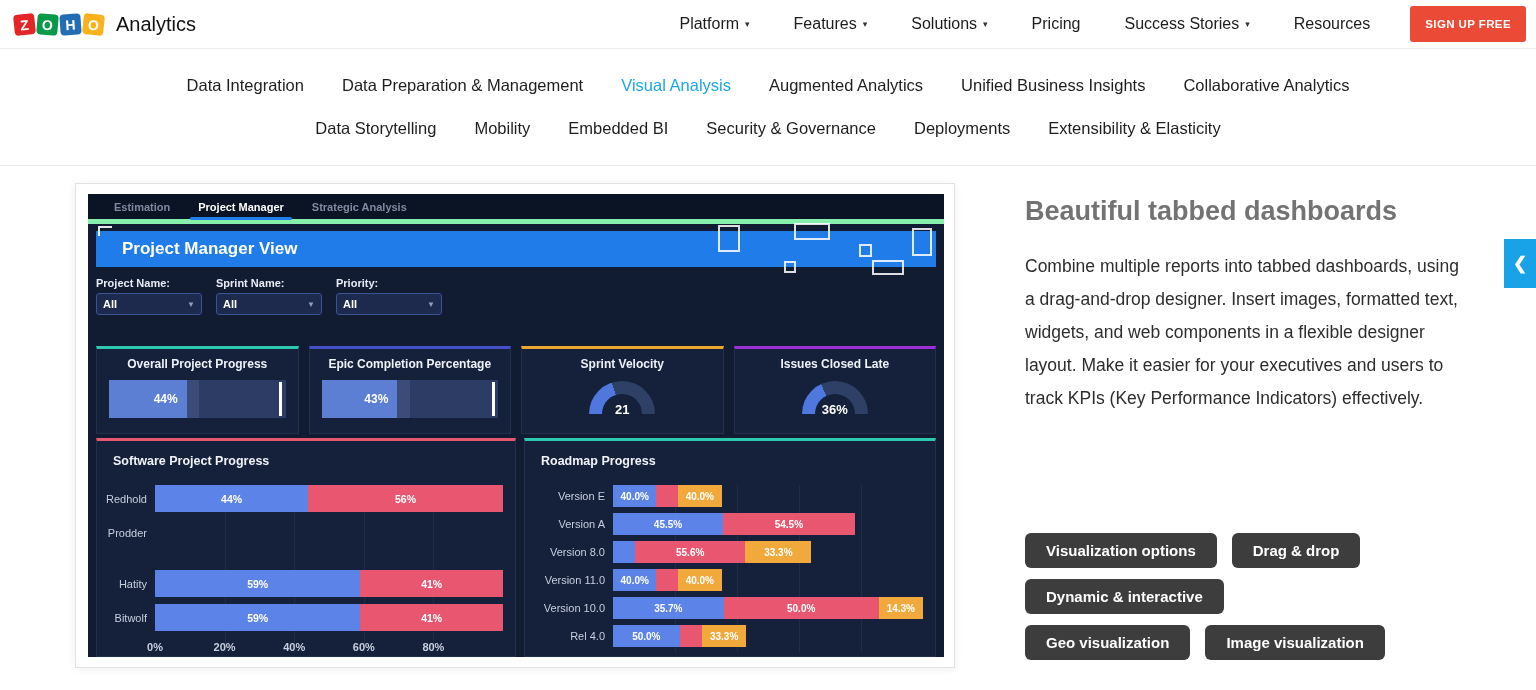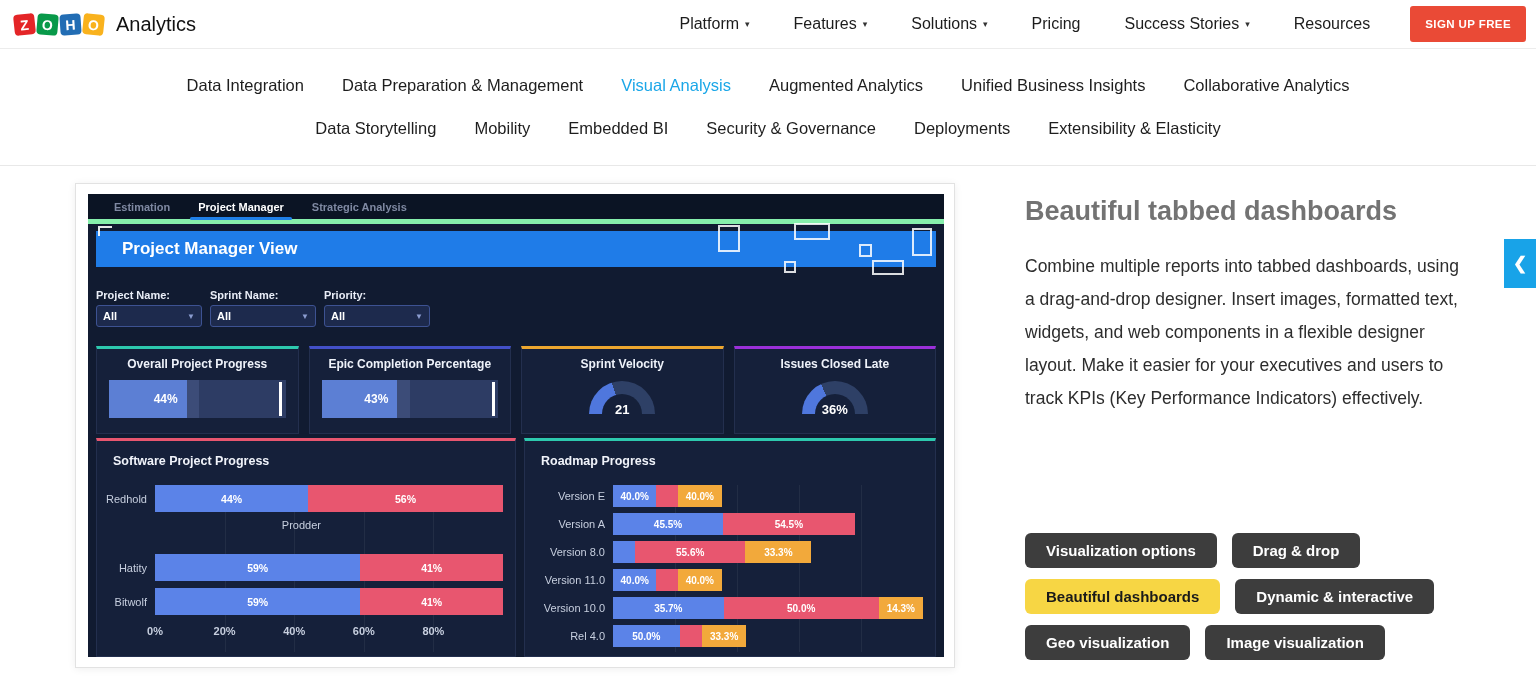--- a/index.html
+++ b/index.html
@@ -48,21 +48,21 @@
   .dash-tab.active::after { content:""; position:absolute; left:6px; right:6px; bottom:-1px;
                             height:3px; background:#2080e8; border-radius:2px; }
 
   .dash-banner { position:absolute; left:8px; right:8px; top:37px; height:36px; background:#1f7ce8;
                  display:flex; align-items:center; }
   .dash-banner-title { color:#fff; font-size:17px; font-weight:bold; margin-left:26px; }
   .deco-sq { position:absolute; border:2px solid rgba(255,255,255,.85); background:transparent; }
   .deco-corner { position:absolute; left:2px; top:-5px; width:14px; height:10px;
                  border-left:2px solid rgba(255,255,255,.9); border-top:2px solid rgba(255,255,255,.9); }
 
-  .dash-filters { position:absolute; left:8px; top:95px; display:flex; gap:8px; }
+  .dash-filters { position:absolute; left:8px; top:83px; display:flex; gap:14px; }
   .filter-group { width:106px; }
   .filter-label { color:#e9edf7; font-size:11px; font-weight:bold; }
   .filter-select { margin-top:4px; height:22px; background:#1d2a4d; border:1px solid #3d5292;
                    border-radius:3px; display:flex; align-items:center; padding:0 6px;
                    cursor:pointer; }
   .filter-value { color:#fff; font-size:11px; font-weight:bold; flex:1; }
   .filter-caret { color:#8b9cd0; font-size:8px; }
 
   .kpi-row { position:absolute; left:8px; top:152px; width:840px; height:88px;
              display:flex; gap:10px; }
@@ -255,21 +255,21 @@
               <div class="chart-grid-line" style="left: calc(60% + 20.8px); top: 0px; bottom: 0px; position: absolute;"></div>
               <div class="chart-grid-line" style="left: calc(80% + 10.4px); top: 0px; bottom: 0px; position: absolute;"></div>
               <div style="position: relative;">
                 <div class="bar-row" style="height: 27px; margin-bottom: 7px;">
                   <div class="bar-cat" style="width: 52px;">Redhold</div>
                   <div class="bar-track" style="height: 27px;">
                     <div class="bar-seg" style="width: 44%; background: rgb(91, 131, 232);">44%</div>
                     <div class="bar-seg" style="width: 56%; background: rgb(232, 86, 111);">56%</div>
                   </div>
                 </div>
-                <div class="bar-row" style="height: 27px; margin-bottom: 8px; flex-direction: column;">
+                <div class="bar-row" style="height: 27px; margin-bottom: 24px;">
                   <div class="bar-cat" style="width: 52px;">Prodder</div>
                 </div>
                 <div class="bar-row" style="height: 27px; margin-bottom: 7px;">
                   <div class="bar-cat" style="width: 52px;">Hatity</div>
                   <div class="bar-track" style="height: 27px;">
                     <div class="bar-seg" style="width: 59%; background: rgb(91, 131, 232);">59%</div>
                     <div class="bar-seg" style="width: 41%; background: rgb(232, 86, 111);">41%</div>
                   </div>
                 </div>
                 <div class="bar-row" style="height: 27px; margin-bottom: 0px;">
@@ -365,21 +365,20 @@
   <div class="panel">
     <h2 class="panel-heading">Beautiful tabbed dashboards</h2>
     <p class="panel-desc">Combine multiple reports into tabbed dashboards, using a drag-and-drop designer. Insert images, formatted text, widgets, and web components in a flexible designer layout. Make it easier for your executives and users to track KPIs (Key Performance Indicators) effectively.</p>
   </div>
   <div class="tags">
       <div class="tag-row">
         <button class="tag">Visualization options</button>
         <button class="tag">Drag &amp; drop</button>
       </div>
       <div class="tag-row">
-        <button class="tag highlighted">Beautiful dashboards</button>
         <button class="tag">Dynamic &amp; interactive</button>
       </div>
       <div class="tag-row">
         <button class="tag">Geo visualization</button>
         <button class="tag">Image visualization</button>
       </div>
     </div>
 
   <button class="carousel-prev">
     <span>❮</span>

